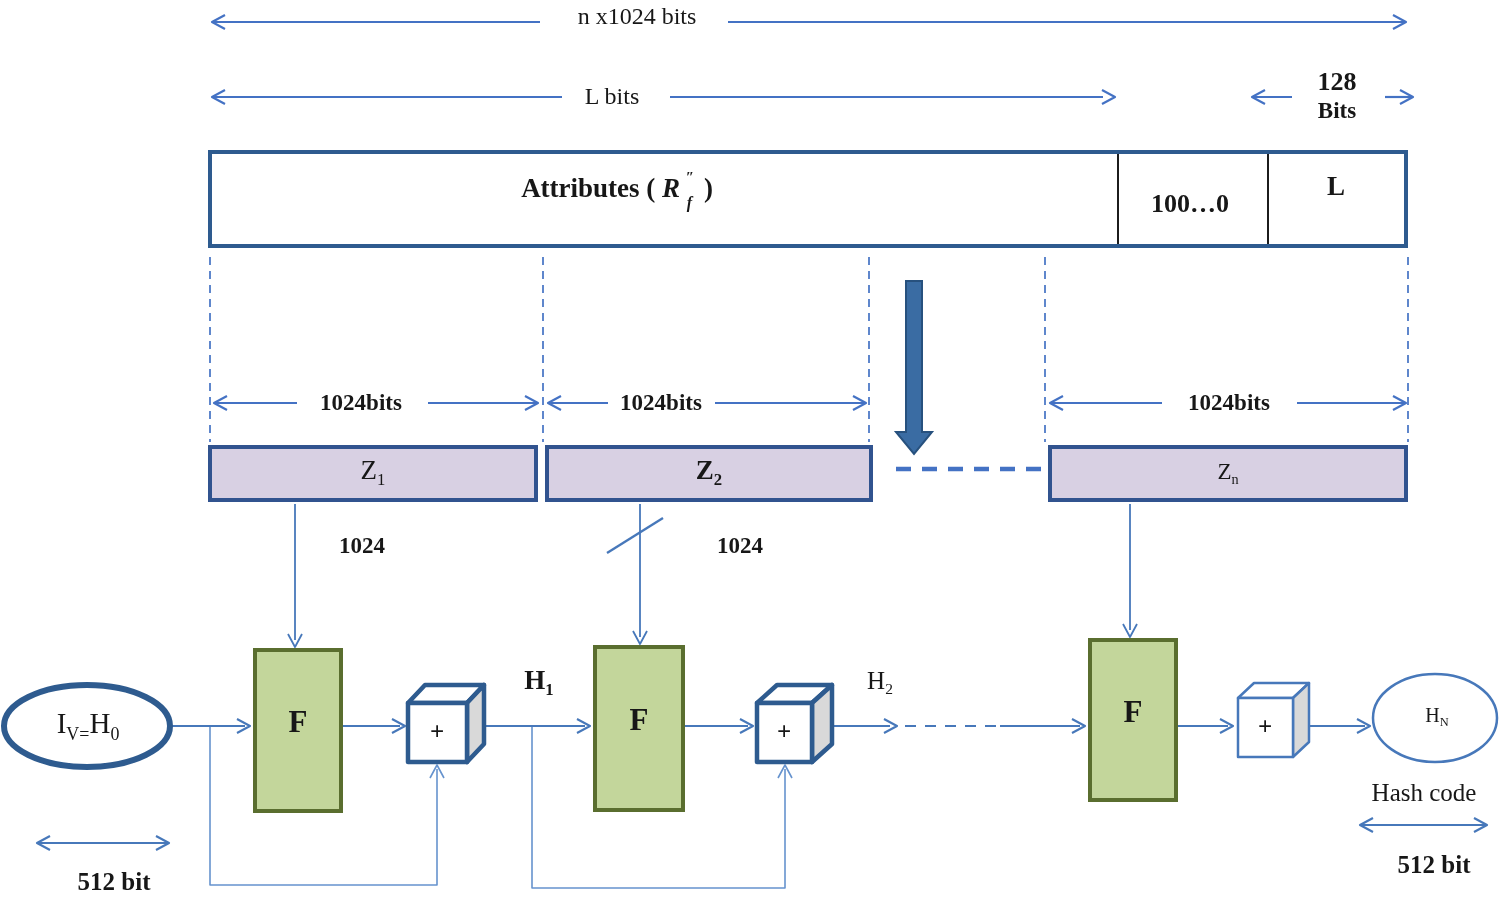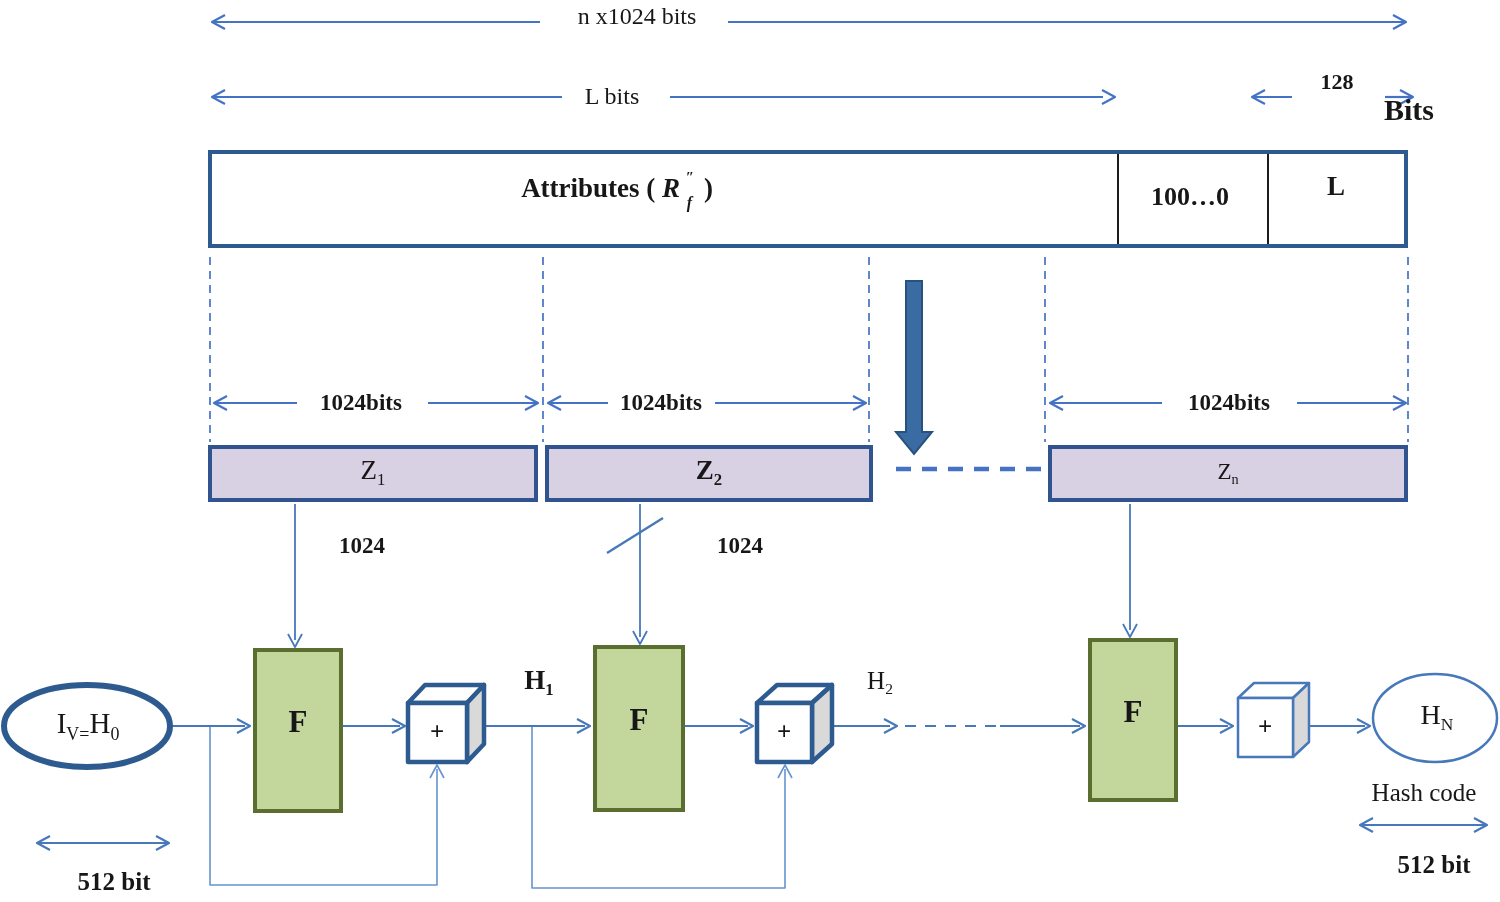--- a/index.html
+++ b/index.html
@@ -156,27 +156,27 @@
   <div class="box zbox" style="left:208px;top:445px;width:330px;height:57px;"></div>
   <div class="box zbox" style="left:545px;top:445px;width:328px;height:57px;"></div>
   <div class="box zbox" style="left:1048px;top:445px;width:360px;height:57px;"></div>
 
   <div class="box fbox" style="left:253px;top:648px;width:90px;height:165px;"></div>
   <div class="box fbox" style="left:593px;top:645px;width:92px;height:167px;"></div>
   <div class="box fbox" style="left:1088px;top:638px;width:90px;height:164px;"></div>
 
   <div class="lbl" style="left:637px;top:16px;font-size:24px;text-align:center;">n x1024 bits</div>
   <div class="lbl" style="left:612px;top:96px;font-size:24px;">L bits</div>
-  <div class="lbl bold" style="left:1337px;top:82px;font-size:22px;">128</div>
-  <div class="lbl bold" style="left:1409px;top:110px;font-size:30px;">Bits</div>
+  <div class="lbl bold" style="left:1337px;top:82px;font-size:26px;">128</div>
+  <div class="lbl bold" style="left:1337px;top:110px;font-size:23px;">Bits</div>
 
   <div class="lbl bold" style="left:617px;top:188px;font-size:27px;">
     <span>Attributes ( </span><span class="rwrap"><span>R</span><span class="rsup">″</span><span class="rsub">f</span></span><span> )</span>
   </div>
-  <div class="lbl bold" style="left:1190px;top:197px;font-size:26px;">100…0</div>
+  <div class="lbl bold" style="left:1190px;top:204px;font-size:26px;">100…0</div>
   <div class="lbl bold" style="left:1336px;top:186px;font-size:27px;">L</div>
 
   <div class="lbl bold" style="left:361px;top:402px;font-size:23px;">1024bits</div>
   <div class="lbl bold" style="left:661px;top:402px;font-size:23px;">1024bits</div>
   <div class="lbl bold" style="left:1229px;top:402px;font-size:23px;">1024bits</div>
 
   <div class="lbl" style="left:373px;top:473px;font-size:27px;">
     <span>Z</span><span class="s">1</span>
   </div>
   <div class="lbl" style="left:709px;top:473px;font-size:27px;font-weight:bold;">
@@ -200,21 +200,21 @@
   <div class="lbl bold" style="left:437px;top:731px;font-size:25px;">+</div>
   <div class="lbl bold" style="left:784px;top:731px;font-size:25px;">+</div>
   <div class="lbl bold" style="left:1265px;top:726px;font-size:25px;">+</div>
 
   <div class="lbl bold" style="left:539px;top:683px;font-size:27px;text-align:center;">
     <span>H</span><span class="s">1</span>
   </div>
   <div class="lbl" style="left:880px;top:682px;font-size:25px;">
     <span>H</span><span class="s">2</span>
   </div>
-  <div class="lbl" style="left:1437px;top:717px;font-size:28px;">
+  <div class="lbl" style="left:1437px;top:717px;font-size:20px;">
     <span>H</span><span class="s">N</span>
   </div>
 
   <div class="lbl" style="left:1424px;top:792px;font-size:25px;">Hash code</div>
   <div class="lbl bold" style="left:1434px;top:864px;font-size:25px;">512 bit</div>
   <div class="lbl bold" style="left:114px;top:881px;font-size:25px;">512 bit</div>
 
 </div>
 
 </body></html>

